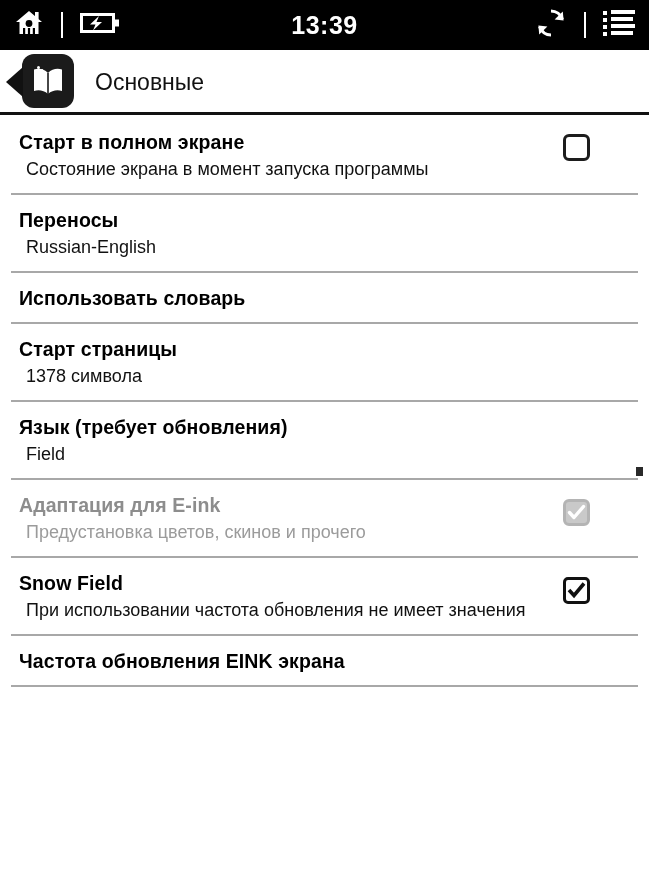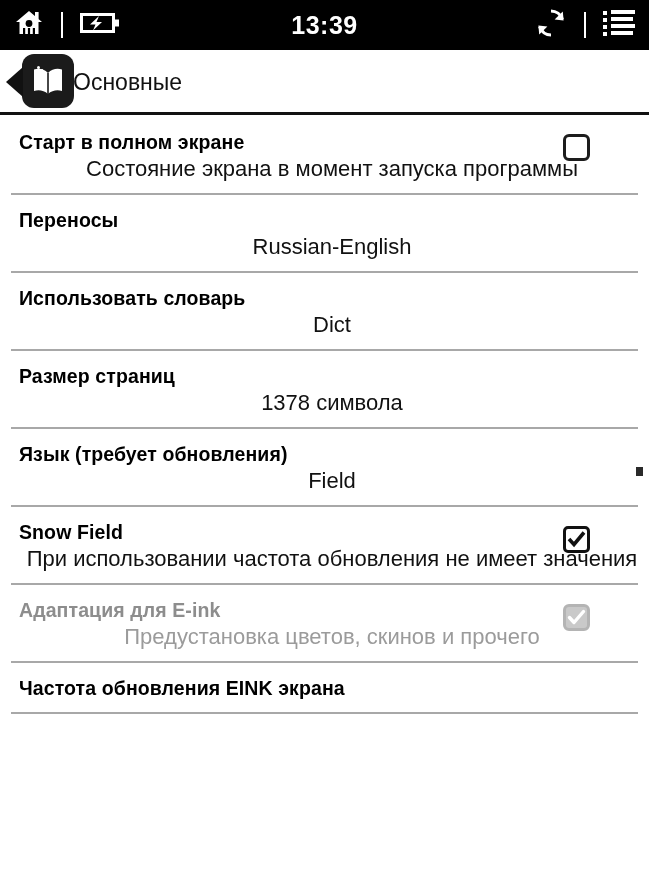--- a/index.html
+++ b/index.html
@@ -85,21 +85,21 @@
     height: 54px;
     background: #1b1b1b;
     border-radius: 12px;
     z-index: 2;
     display: flex;
     align-items: center;
     justify-content: center;
   }
   .title-text {
     position: absolute;
-    left: 73px;
+    left: 95px;
     top: 0;
     height: 62px;
     line-height: 64px;
     font-size: 23px;
     color: #111111;
   }
 
   
   .list {
     position: relative;
@@ -118,27 +118,26 @@
   }
   .row-title {
     font-size: 19.5px;
     font-weight: bold;
     color: #000000;
     padding-left: 8px;
     letter-spacing: 0.1px;
     line-height: 26px;
   }
   .row-sub {
-    font-size: 22px;
+    font-size: 18px;
     font-weight: normal;
     color: #111111;
     padding-left: 15px;
     line-height: 26px;
     margin-top: 1px;
-    text-align: center;
   }
   .row.disabled .row-title { color: #8d8d8d; }
   .row.disabled .row-sub   { color: #9b9b9b; }
 
   .checkbox {
     position: absolute;
     right: 48px;
     top: 19px;
     width: 27px;
     height: 27px;
@@ -249,51 +248,50 @@
     <span class="checkbox unchecked"></span>
   </div>
 
   <div class="row">
     <div class="row-title">Переносы</div>
     <div class="row-sub">Russian-English</div>
   </div>
 
   <div class="row">
     <div class="row-title">Использовать словарь</div>
-    <div class="row-sub">Dict</div>
-  </div>
-
-  <div class="row">
-    <div class="row-title">Размер страниц</div>
+  </div>
+
+  <div class="row">
+    <div class="row-title">Старт страницы</div>
     <div class="row-sub">1378 символа</div>
   </div>
 
   <div class="row">
     <div class="row-title">Язык (требует обновления)</div>
     <div class="row-sub">Field</div>
-  </div>
-
-  <div class="row">
-    <div class="row-title">Snow Field</div>
-    <div class="row-sub">При использовании частота обновления не имеет значения</div>
-    <span class="checkbox checked">
-      <svg width="21" height="21" viewBox="0 0 21 21">
-        <path d="M3 10 L8 15.5 L18 3.5" fill="none" stroke="#111111" stroke-width="3.6" stroke-linecap="butt" stroke-linejoin="miter"></path>
-      </svg>
-    </span>
   </div>
 
   <div class="row disabled">
     <div class="row-title">Адаптация для E-ink</div>
     <div class="row-sub">Предустановка цветов, скинов и прочего</div>
     <span class="checkbox checked-disabled">
       <svg width="21" height="21" viewBox="0 0 21 21">
         <path d="M3.5 10.5 L8 15.5 L17.5 4.5" fill="none" stroke="#ffffff" stroke-width="3.4" stroke-linecap="round" stroke-linejoin="round"></path>
       </svg>
     </span>
   </div>
 
   <div class="row">
+    <div class="row-title">Snow Field</div>
+    <div class="row-sub">При использовании частота обновления не имеет значения</div>
+    <span class="checkbox checked">
+      <svg width="21" height="21" viewBox="0 0 21 21">
+        <path d="M3 10 L8 15.5 L18 3.5" fill="none" stroke="#111111" stroke-width="3.6" stroke-linecap="butt" stroke-linejoin="miter"></path>
+      </svg>
+    </span>
+  </div>
+
+  <div class="row">
     <div class="row-title">Частота обновления EINK экрана</div>
   </div>
 
   <span class="scroll-dot"></span>
 </div>
 
 </body></html>

